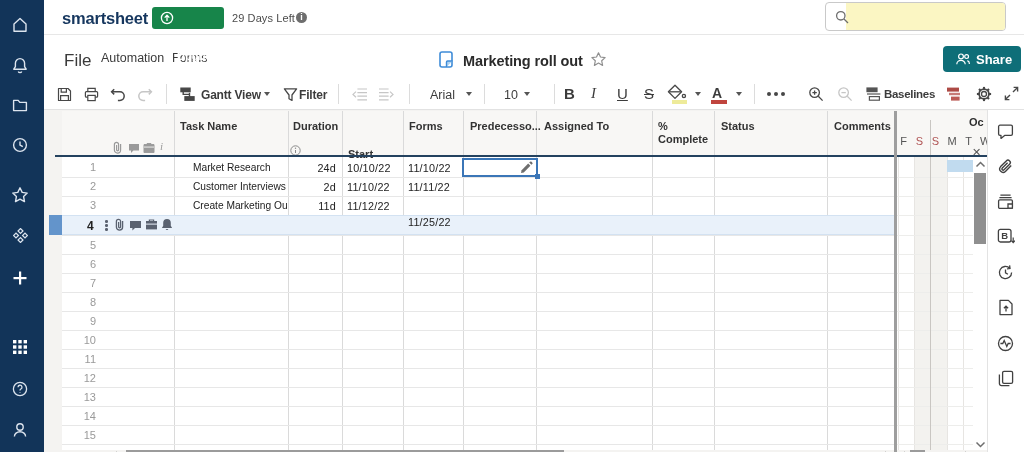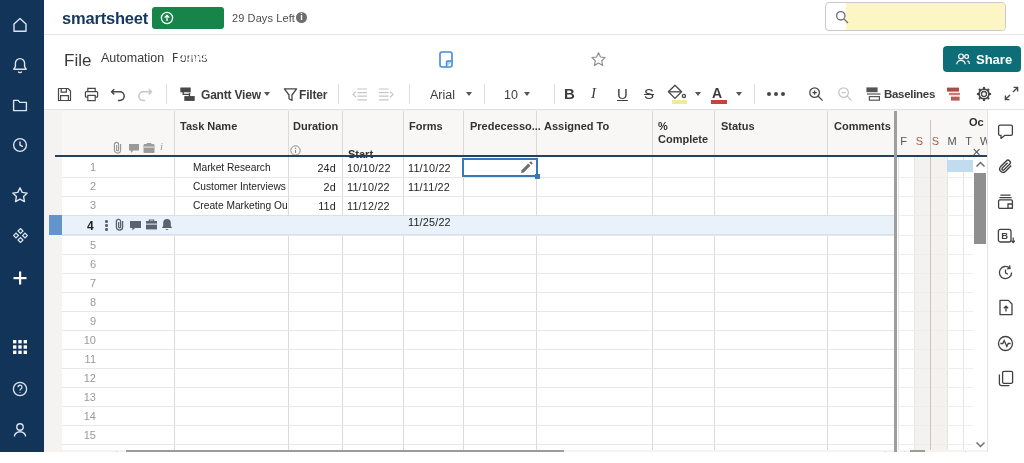--- a/index.html
+++ b/index.html
@@ -28,20 +28,21 @@
   <div class="abs" style="left:232px;top:12px;font-size:11px;color:#4c4c4c;letter-spacing:0.1px;">29 Days Left</div>
   <div class="abs" style="left:296px;top:12px;width:11px;height:11px;border-radius:50%;background:#6e6e6e;color:#fff;font-size:9px;text-align:center;line-height:11px;font-weight:bold;">i</div>
 
   <div class="abs" style="left:825px;top:2px;width:181px;height:29px;background:#fff;border:1px solid #c9c9c9;border-radius:4px;box-sizing:border-box;"></div>
   <div class="abs" style="left:846px;top:3px;width:159px;height:27px;background:#fbf6c3;border-radius:0 3px 3px 0;"></div>
 
   <div class="abs" style="left:44px;top:35px;width:980px;height:75px;background:#fff;"></div>
   <div class="abs" style="left:64px;top:51px;font-size:17px;color:#3a3a3a;">File</div>
   <div class="abs" style="left:101px;top:51px;font-size:12.5px;color:#3a3a3a;">Automation</div>
   <div class="abs" style="left:172px;top:51px;font-size:12.5px;color:#3a3a3a;">Forms</div>
+  <div class="abs" style="left:463px;top:53px;font-size:14.5px;font-weight:bold;color:#2b2b2b;letter-spacing:-0.1px;">Marketing roll out</div>
   <div class="abs" id="shareBtn" style="left:943px;top:46px;width:78px;height:26px;background:#0e6e78;border-radius:4px;"></div>
 
   <div class="abs" style="left:44px;top:76px;width:980px;height:33px;border-bottom:1px solid #e2e2e2;background:#fff;"></div>
   <div class="sep" style="left:166px;"></div>
   <div class="sep" style="left:338px;"></div>
   <div class="sep" style="left:409px;"></div>
   <div class="sep" style="left:484px;"></div>
   <div class="sep" style="left:554px;"></div>
   <div class="sep" style="left:754px;"></div>
   <div class="abs" style="left:201px;top:88px;font-size:12px;font-weight:bold;color:#3c3c3c;letter-spacing:-0.2px;">Gantt View</div>

